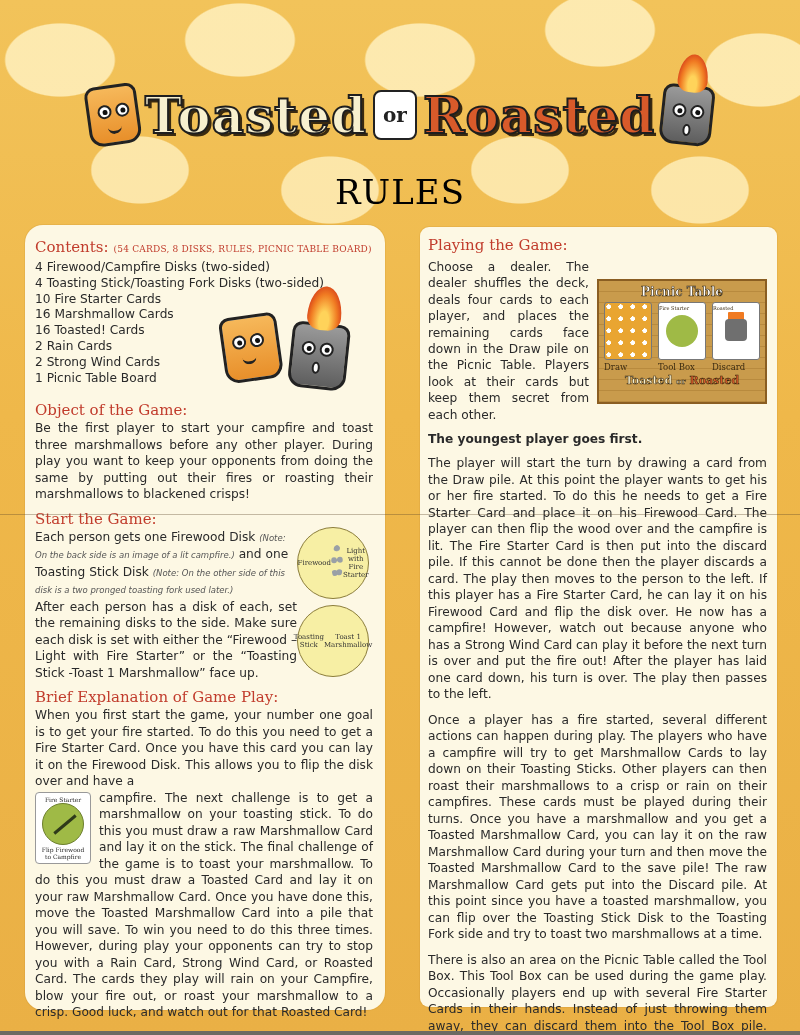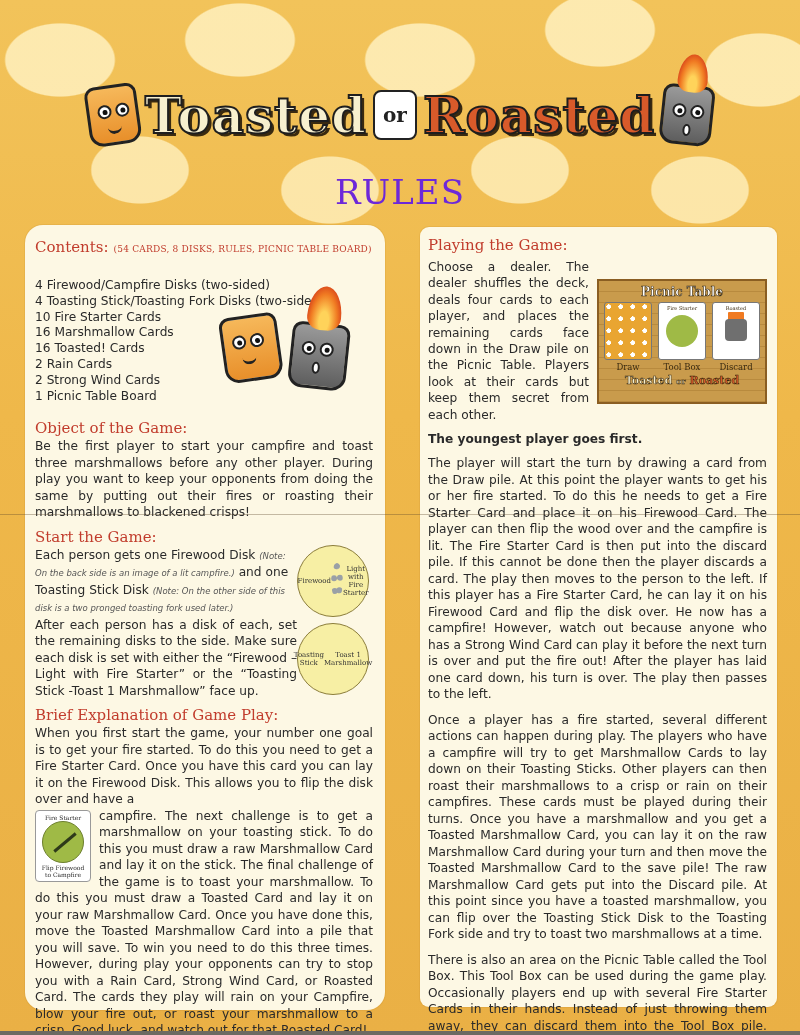--- a/index.html
+++ b/index.html
@@ -57,36 +57,36 @@
   }
   .logo-word.toasted { color: #f7f0cf; }
   .logo-word.roasted { color: #d85a2a; }
   .logo-or {
     width: 44px; height: 50px; background: #fff; border: 2px solid #222; border-radius: 8px;
     display: flex; align-items: center; justify-content: center;
     font-family: "DejaVu Serif", serif; font-size: 20px; font-weight: bold; color: #222;
   }
   .rules-title {
     position: absolute; top: 172px; left: 0; width: 800px; text-align: center;
-    font-family: "DejaVu Serif", serif; font-size: 34px; color: #6d28d9; letter-spacing: 1px;
+    font-family: "DejaVu Serif", serif; font-size: 34px; color: #000000; letter-spacing: 1px;
   }
 
   
   .panel {
     position: absolute; background: #fdf8e4; border-radius: 18px;
     box-shadow: 0 0 0 1px rgba(180,130,40,.15);
   }
   .panel.left { left: 25px; top: 225px; width: 360px; height: 785px; padding: 12px 12px 0 10px; }
   .panel.right { left: 420px; top: 227px; width: 357px; height: 780px; padding: 8px 10px 0 8px; border-radius: 9px; }
 
   .sec-title {
     font-family: "DejaVu Serif", serif; color: #c13c2c; font-size: 15px; line-height: 20px;
   }
   .contents-note { font-size: 9px; letter-spacing: .2px; }
-  .contents-list { list-style: none; font-size: 12.2px; line-height: 15.8px; margin-top: 19px; }
+  .contents-list { list-style: none; font-size: 12.2px; line-height: 15.8px; margin-top: 1px; }
 
   .char-pair { position: absolute; left: 185px; top: 60px; width: 160px; height: 110px; }
   .char-pair .mascot { position: absolute; width: 58px; height: 66px; }
   .char-pair .m1 { left: 12px; top: 30px; }
   .char-pair .m2 { left: 80px; top: 38px; }
   .char-pair .m2 .flame { top: -40px; width: 34px; height: 44px; }
 
   .body-text { font-size: 12.2px; line-height: 16.5px; text-align: justify; }
   .note { font-style: italic; font-size: 8.5px; color: #555; }
   .p-gap { margin-top: 9px; }
@@ -114,21 +114,21 @@
 
   
   .picnic {
     float: right; width: 170px; height: 125px; margin: 20px 0 4px 8px;
     background: repeating-linear-gradient(180deg, #c99b4c 0 10px, #b88a3e 10px 11px);
     border: 2px solid #8a5e22; padding: 4px 5px;
     font-family: "DejaVu Serif", serif; color: #3a2a10;
   }
   .picnic-title { text-align: center; font-weight: bold; font-size: 12px; color: #fff; -webkit-text-stroke: .6px #3a2a10; }
   .picnic-slots { display: flex; justify-content: space-between; margin-top: 3px; }
-  .slot { width: 48px; text-align: center; font-size: 8.5px; }
+  .slot { width: 48px; font-size: 8.5px; }
   .slot .card { height: 58px; background: #fff; border: 1px solid #777; border-radius: 3px; margin-bottom: 2px; position: relative; font-size: 5px; padding-top: 2px; }
   .slot .card.draw { background: radial-gradient(circle at 30% 30%, #fff 18%, transparent 20%) 0 0/12px 12px, #e9a531; }
   .slot .card.tool .art { width: 32px; height: 32px; margin: 4px auto 0; border-radius: 50%; background: #9fba46; }
   .slot .card.disc .art { width: 22px; height: 22px; margin: 8px auto 0; background: #6f6f6f; border-radius: 4px; box-shadow: 0 -10px 0 -3px #f07a22; }
   .picnic-footer { text-align: center; font-weight: bold; font-size: 11px; margin-top: 2px; color: #f7f0cf; -webkit-text-stroke: .5px #3a2a10; }
   .picnic-footer .r { color: #d85a2a; }
 
   .bold-line { font-weight: bold; font-size: 12.2px; margin-top: 9px; }
 
   .fold-line { position: absolute; left: 0; top: 514px; width: 800px; height: 1px; background: rgba(90,70,40,.35); }

